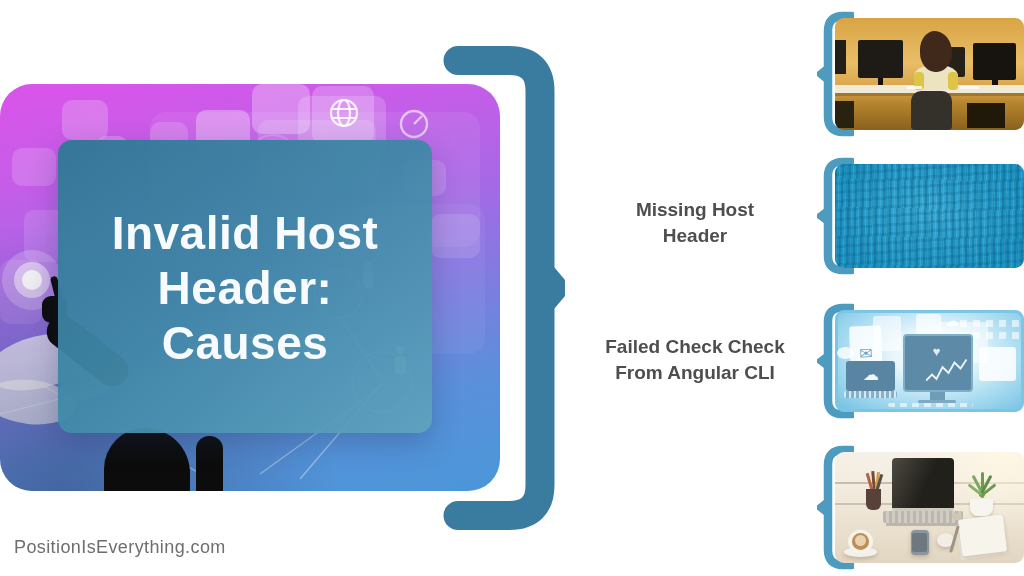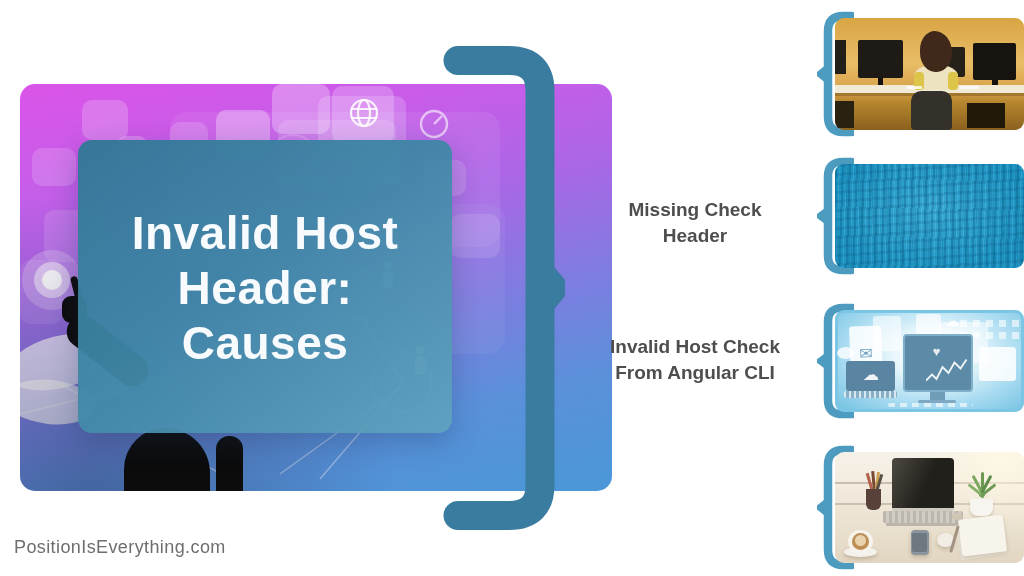--- a/index.html
+++ b/index.html
@@ -1,22 +1,22 @@
 <!DOCTYPE html>
 <html><head>
 <meta charset="utf-8">
 <style>
   html,body{margin:0;padding:0;background:#ffffff;}
   .canvas{position:relative;width:1024px;height:576px;background:#ffffff;overflow:hidden;
           font-family:"Liberation Sans",sans-serif;}
   .abs{position:absolute;}
 
   
-  .hero{position:absolute;left:0;top:84px;width:592px;height:407px;border-radius:15px;overflow:hidden;
-        background:linear-gradient(168deg,#da54e8 0%,#c95ce9 18%,#a967e6 38%,#7f7ce0 58%,#5a90da 78%,#4a97d8 100%);margin-left:20px;}
+  .hero{position:absolute;left:0;top:84px;width:500px;height:407px;border-radius:32px;overflow:hidden;
+        background:linear-gradient(168deg,#da54e8 0%,#c95ce9 18%,#a967e6 38%,#7f7ce0 58%,#5a90da 78%,#4a97d8 100%);}
   .tile{position:absolute;background:#ffffff;border-radius:10px;}
   .vignette{position:absolute;inset:0;background:radial-gradient(circle at 12% 102%,rgba(25,20,50,.35),transparent 46%);}
   .sil{position:absolute;background:#0c0c0c;}
   .title-card{position:absolute;left:58px;top:56px;width:374px;height:293px;border-radius:14px;
         background:linear-gradient(145deg,rgba(49,119,150,.97) 0%,rgba(62,134,166,.95) 45%,rgba(95,162,190,.93) 100%);
         box-shadow:0 10px 28px rgba(30,50,90,.28);
         display:flex;align-items:center;justify-content:center;}
   .title-card h1{margin:0;padding-top:4px;font-size:46px;line-height:55px;font-weight:700;color:#f7fbfd;
         text-align:center;letter-spacing:.5px;white-space:pre-line;}
   .watermark{position:absolute;left:14px;top:537px;font-size:18px;color:#6e6e6e;letter-spacing:.4px;}
@@ -122,23 +122,23 @@
     </div>
   </section>
 
   <div class="watermark">PositionIsEverything.com</div>
 
   <svg class="abs" style="left:443px;top:46px" width="132" height="484" viewBox="0 0 132 484">
     <path d="M 15 14.5 H 66 Q 97 14.5 97 45 V 439 Q 97 469.5 66 469.5 H 15" fill="none" stroke="#3a7ca0" stroke-width="29" stroke-linecap="round" stroke-linejoin="round"></path>
     <polygon points="90,196 122,234 122,250 90,288" fill="#3a7ca0"></polygon>
   </svg>
 
-  <div class="cause-label" style="top:197px">Missing Check
+  <div class="cause-label" style="top:197px">Missing Host
 Header</div>
-  <div class="cause-label" style="top:334px">Invalid Host Check
+  <div class="cause-label" style="top:334px">Failed Check Check
 From Angular CLI</div>
 
   <svg class="abs" style="left:814px;top:11px" width="40" height="126" viewBox="0 0 40 124" preserveAspectRatio="none">
     <path d="M 38 5 H 29 Q 14 5 14 20 V 104 Q 14 119 29 119 H 38" fill="none" stroke="#4d9bbf" stroke-width="8.5" stroke-linecap="round"></path>
     <polygon points="18,48 3,60 3,64 18,76" fill="#4d9bbf"></polygon>
   </svg>
   <svg class="abs" style="left:814px;top:157px" width="40" height="118" viewBox="0 0 40 124" preserveAspectRatio="none">
     <path d="M 38 5 H 29 Q 14 5 14 20 V 104 Q 14 119 29 119 H 38" fill="none" stroke="#4d9bbf" stroke-width="8.5" stroke-linecap="round"></path>
     <polygon points="18,48 3,60 3,64 18,76" fill="#4d9bbf"></polygon>
   </svg>

